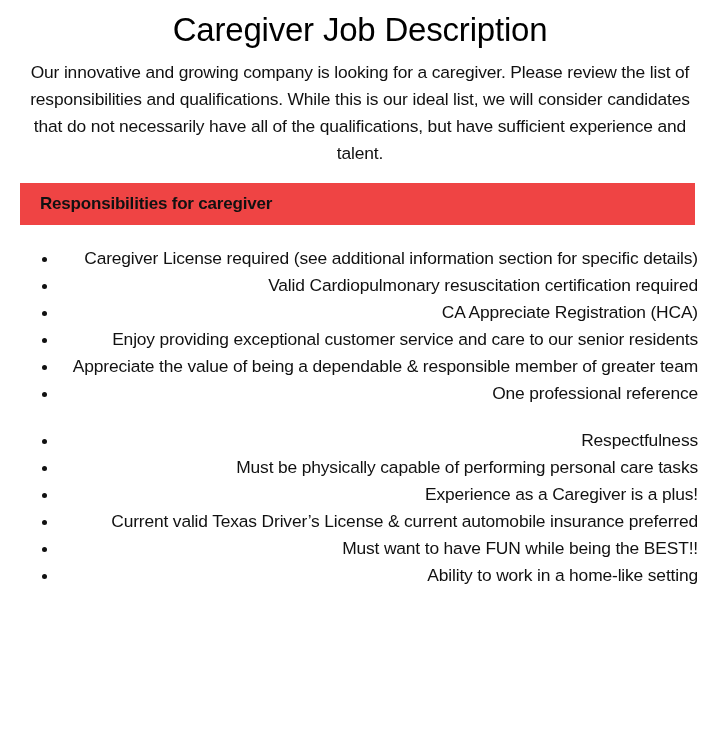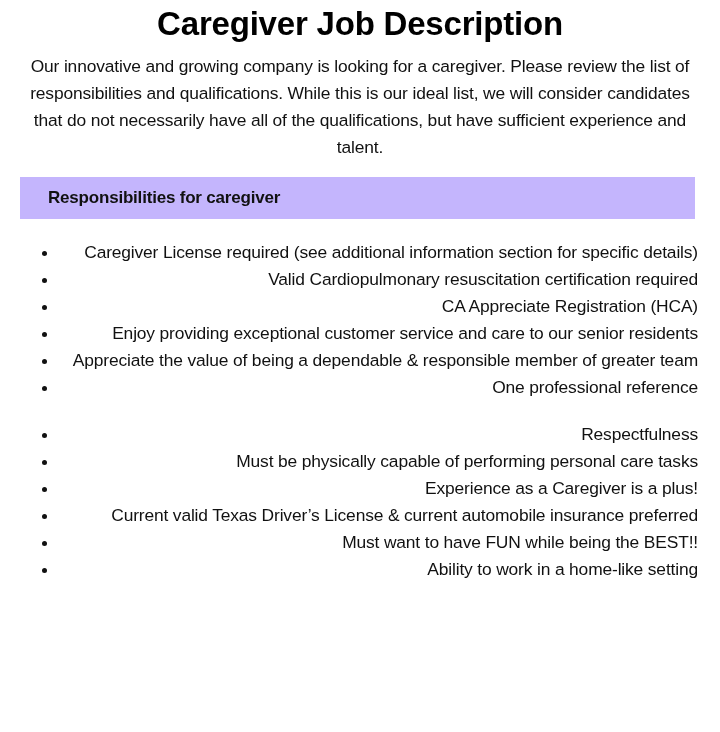--- a/index.html
+++ b/index.html
@@ -3,38 +3,38 @@
 <meta charset="utf-8">
 <style>
   html, body { margin: 0; padding: 0; background: #ffffff; }
   body {
     width: 720px; height: 732px; overflow: hidden;
     font-family: "Liberation Sans", sans-serif;
     color: #111111;
   }
   .page { position: relative; width: 720px; }
   .title {
-    margin: 0; padding-top: 4px;
+    margin: 0; padding-top: 10px;
     text-align: center;
-    font-size: 33px; font-weight: bold; line-height: 40px;
+    font-size: 33px; font-weight: normal; line-height: 40px;
     letter-spacing: -0.2px;
     color: #000;
   }
   .intro {
     margin: 9px 20px 0 20px;
     font-size: 17.4px; line-height: 27px;
     letter-spacing: -0.15px;
     text-align: center;
   }
   .section-header {
     margin: 16px 25px 0 20px;
     height: 42px;
-    background: #c4b5fd;
+    background: #ef4444;
     display: flex; align-items: center;
-    padding-left: 28px;
+    padding-left: 20px;
     font-size: 17px; font-weight: bold;
     letter-spacing: -0.2px;
     box-sizing: border-box;
   }
   .list {
     margin: 20px 22px 0 20px;
     padding: 0 0 0 40px;
     list-style: none;
     font-size: 17.4px; line-height: 27px;
     letter-spacing: -0.15px;

